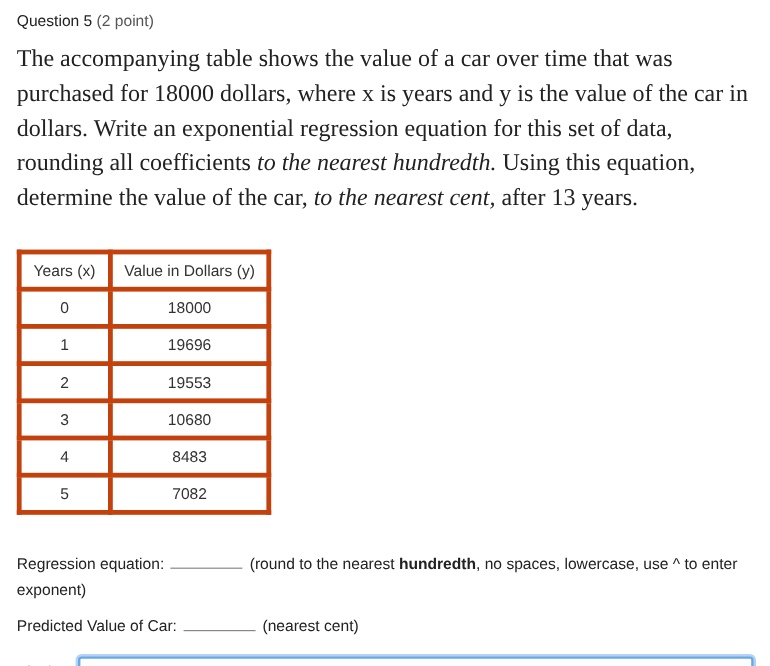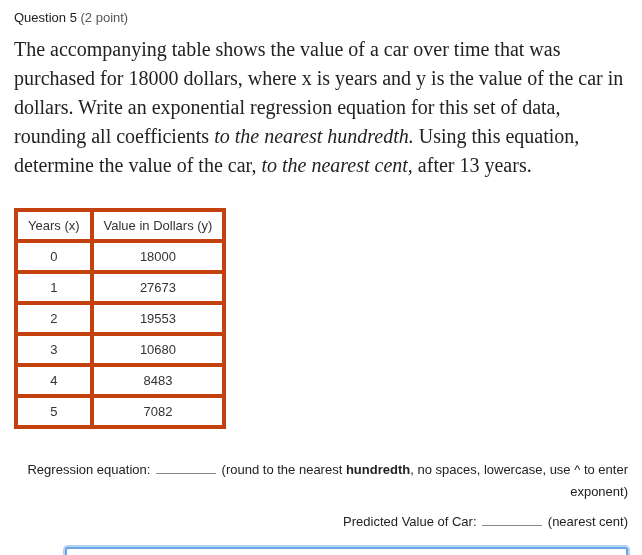--- a/index.html
+++ b/index.html
@@ -36,21 +36,21 @@
     font-weight: normal;
     color: #333;
   }
   table.data th { font-weight: normal; }
   .answer-lines {
     font-family: Arial, Helvetica, sans-serif;
     font-size: 13px;
     color: #222;
     line-height: 1.7;
   }
-  .answer-lines .row { margin-bottom: 8px; text-align: right; }
+  .answer-lines .row { margin-bottom: 8px; }
   .inline-blank {
     display: inline-block;
     border-bottom: 1px solid #888;
     width: 60px;
     height: 14px;
     vertical-align: baseline;
     margin: 0 2px;
   }
   .bold { font-weight: bold; }
   .fill-section {
@@ -97,21 +97,21 @@
       <tr>
     <th>Years (x)</th>
     <th>Value in Dollars (y)</th>
   </tr>
   <tr>
         <td>0</td>
         <td>18000</td>
       </tr>
   <tr>
         <td>1</td>
-        <td>27673</td>
+        <td>19696</td>
       </tr>
   <tr>
         <td>2</td>
         <td>19553</td>
       </tr>
   <tr>
         <td>3</td>
         <td>10680</td>
       </tr>
   <tr>

